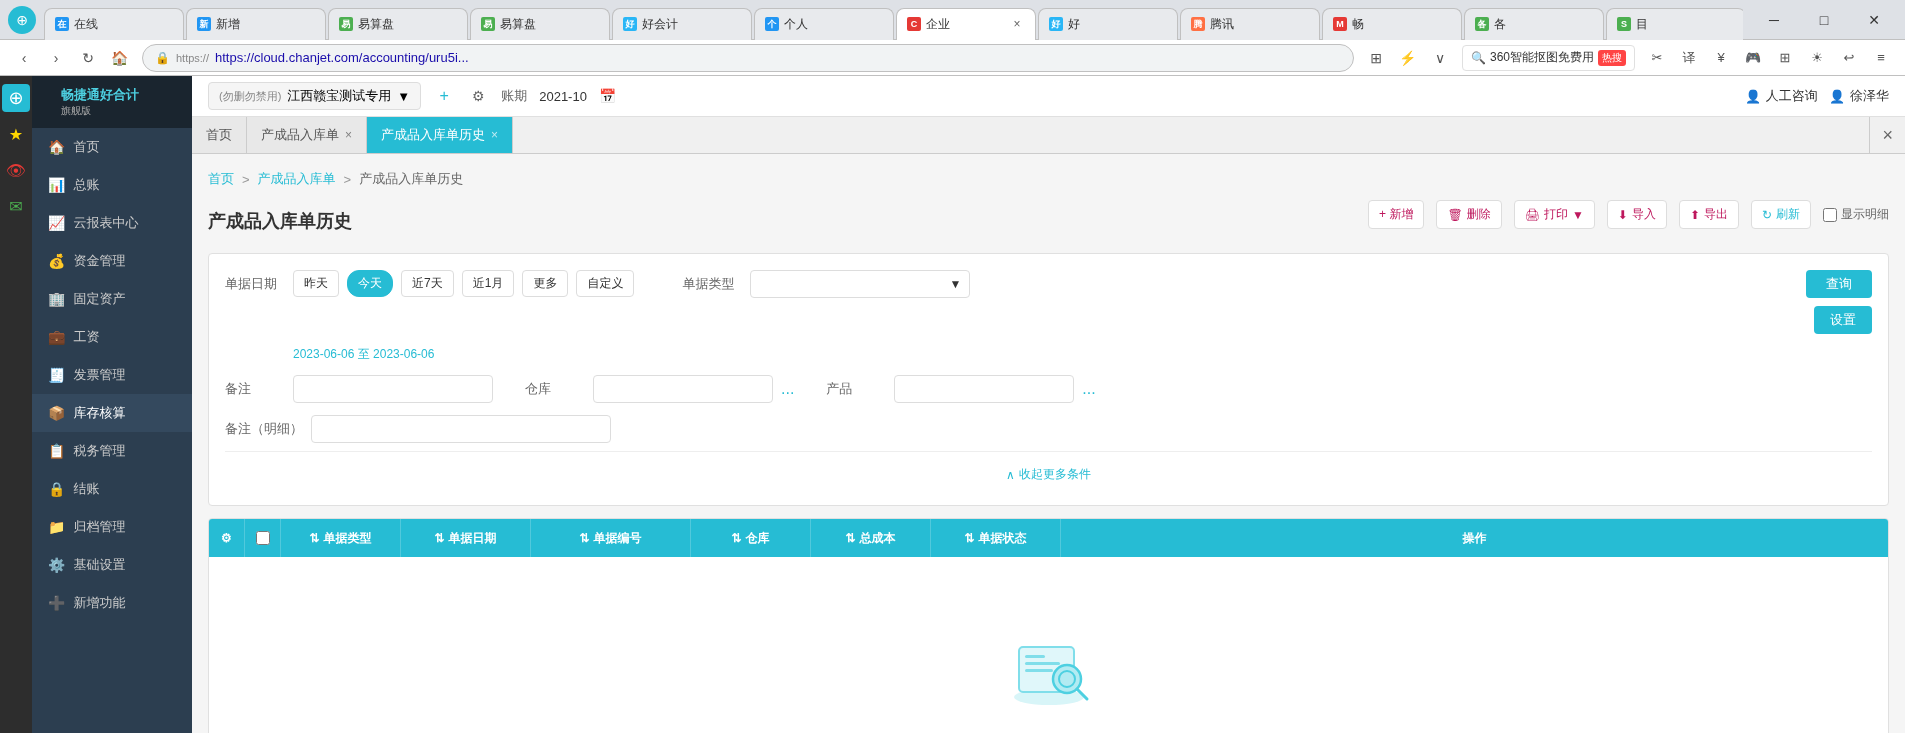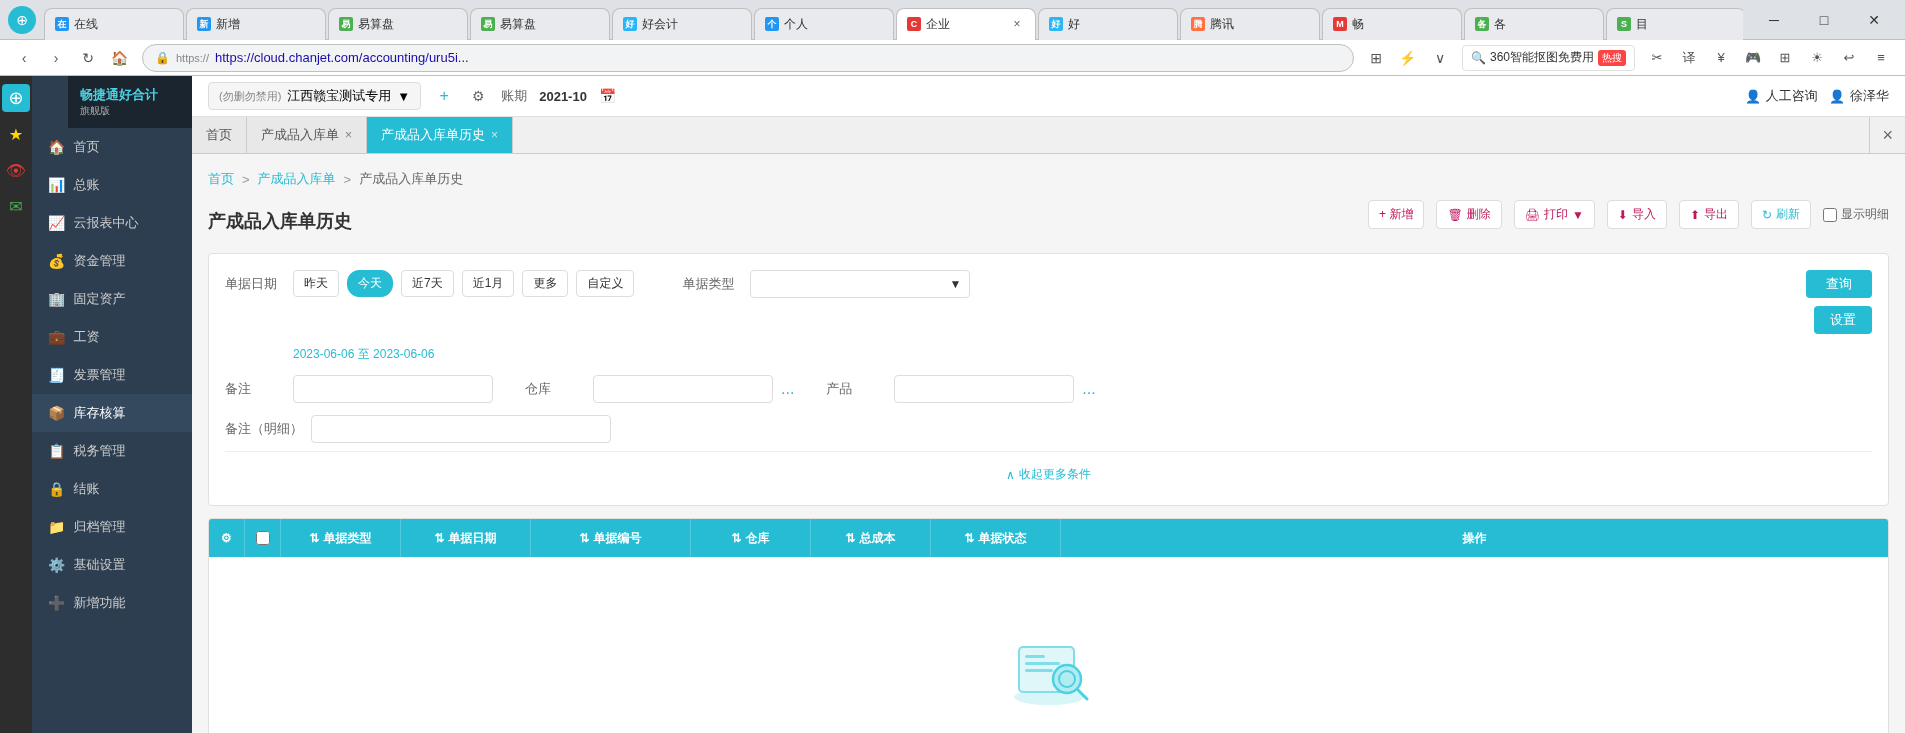--- a/index.html
+++ b/index.html
@@ -30,36 +30,36 @@
 
     
     .app-layout { display: flex; height: calc(733px - 76px); }
 
     
     .icon-sidebar { width: 32px; background: #2d2d2d; display: flex; flex-direction: column; align-items: center; padding: 8px 0; gap: 8px; }
     .icon-sidebar-item { width: 28px; height: 28px; border-radius: 4px; display: flex; align-items: center; justify-content: center; cursor: pointer; font-size: 16px; }
 
     
     .main-sidebar { width: 160px; background: #2c3e50; color: #fff; display: flex; flex-direction: column; }
-    .sidebar-header { background: #1a252f; padding: 10px 12px; margin-left: 36px; }
+    .sidebar-header { background: #1a252f; padding: 10px 29px; }
     .sidebar-logo { font-size: 13px; font-weight: bold; color: #4dd0e1; }
     .sidebar-subtitle { font-size: 10px; color: #aaa; }
     .sidebar-nav { flex: 1; overflow-y: auto; }
     .sidebar-item { display: flex; align-items: center; gap: 8px; padding: 10px 16px; cursor: pointer; color: #ccc; font-size: 13px; }
     .sidebar-item.active { background: #34495e; color: #fff; }
     .sidebar-item-icon { font-size: 14px; }
 
     
     .content-area { flex: 1; background: #f5f5f5; display: flex; flex-direction: column; overflow: hidden; }
 
     
     .top-bar { background: #fff; border-bottom: 1px solid #e0e0e0; padding: 6px 16px; display: flex; align-items: center; gap: 12px; min-height: 40px; }
     .company-selector { display: flex; align-items: center; gap: 6px; background: #f5f5f5; border: 1px solid #ddd; border-radius: 4px; padding: 4px 10px; cursor: pointer; font-size: 13px; }
     .period-label { font-size: 13px; color: #666; }
-    .period-value { font-size: 13px; color: #333; font-weight: bold; }
+    .period-value { font-size: 13px; color: #333; font-weight: normal; }
     .top-bar-right { margin-left: auto; display: flex; align-items: center; gap: 12px; }
     .user-info { display: flex; align-items: center; gap: 4px; font-size: 13px; color: #333; cursor: pointer; }
 
     
     .main-content { flex: 1; padding: 16px; overflow-y: auto; background: #f5f5f5; }
     .page-title { font-size: 18px; font-weight: bold; color: #333; margin-bottom: 16px; }
 
     
     .action-toolbar { display: flex; align-items: center; gap: 12px; margin-bottom: 12px; justify-content: flex-end; }
     .action-btn { display: flex; align-items: center; gap: 4px; padding: 5px 10px; border: 1px solid #ddd; border-radius: 4px; background: #fff; cursor: pointer; font-size: 12px; color: #be185d; }

